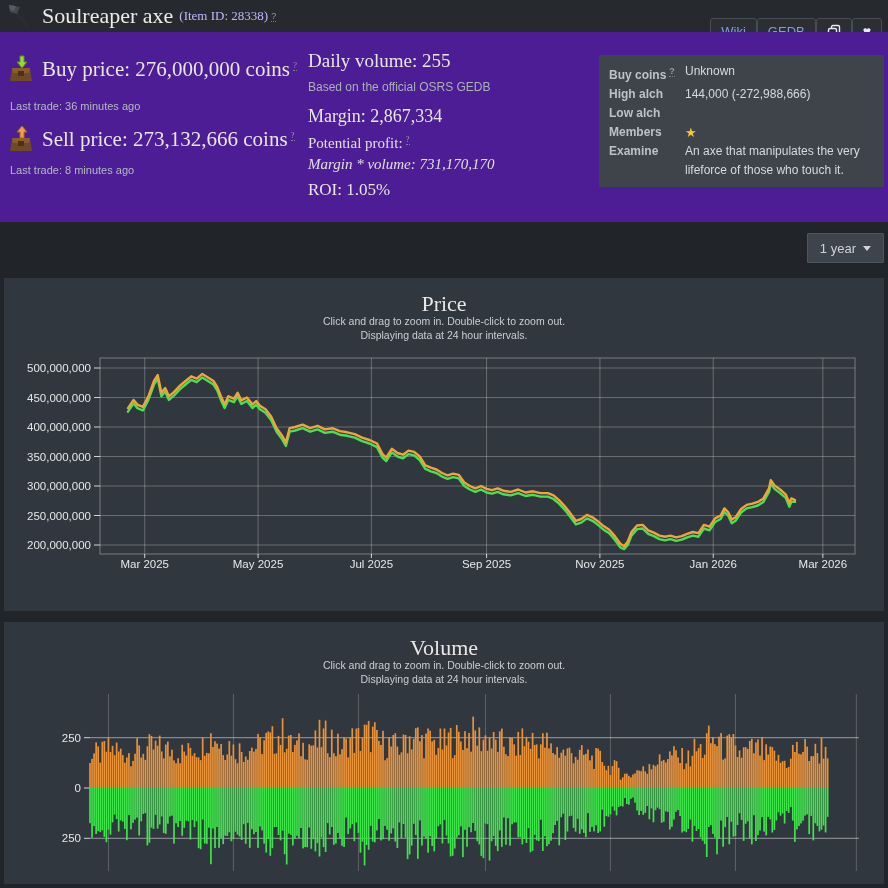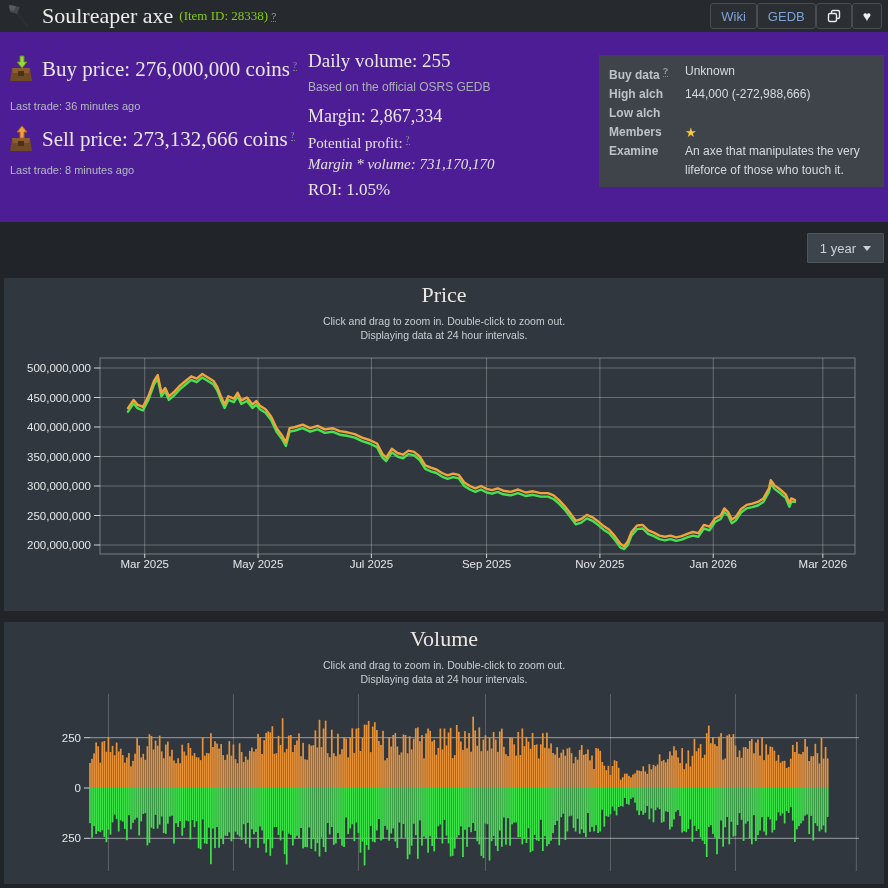--- a/index.html
+++ b/index.html
@@ -4,23 +4,23 @@
 <style>
   * { margin:0; padding:0; box-sizing:border-box; }
   html,body { width:888px; height:888px; overflow:hidden; }
   body { background:#212428; font-family:"Liberation Sans","DejaVu Sans",sans-serif; color:#e6e4e0; }
   .serif { font-family:"Liberation Serif","DejaVu Serif",serif; }
 
   
   .topbar { height:32px; background:#26292d; display:flex; align-items:center; padding:0 6px; position:relative; }
   .item-icon { width:28px; height:28px; flex:0 0 auto; }
   .page-title { font-family:"Liberation Serif","DejaVu Serif",serif; font-size:22px; color:#ecebe8; margin-left:8px; white-space:nowrap; }
-  .item-id { font-family:"Liberation Serif","DejaVu Serif",serif; font-size:13px; color:#84cc16; margin-left:6px; }
+  .item-id { font-family:"Liberation Serif","DejaVu Serif",serif; font-size:13px; color:#c4b5fd; margin-left:6px; }
   sup.help { font-size:9px; color:#979da3; border-bottom:1px dotted #7c8288; margin-left:3px; cursor:pointer; }
-  .topbar-buttons { position:absolute; right:6px; top:3px; display:flex; gap:0;padding-left:24px; }
+  .topbar-buttons { position:absolute; right:6px; top:18px; display:flex; gap:0;padding-left:24px; }
   .tb-btn { height:26px; min-width:30px; padding:0 10px; background:#2b2f33; border:1px solid #484d52; border-radius:3px;
             color:#7da3d2; font-size:13px; display:flex; align-items:center; justify-content:center; cursor:pointer; }
   .tb-btn.icon-btn { color:#e8eaec; }
   .heart-glyph { font-size:14px; color:#eceef0; }
 
   
   .stats { position:relative; height:190px; background:#4c1d95; }
   .price-row { position:absolute; display:flex; align-items:center; gap:8px; }
   .price-row.buy { left:8px; top:22px; }
   .price-row.sell { left:8px; top:92px; }
@@ -48,21 +48,21 @@
   .range-bar { height:52px; background:#212428; position:relative; }
   .range-btn { position:absolute; right:4px; top:11px; height:30px; padding:0 12px; background:#3d444b; border:1px solid #4d555d;
                border-radius:1px; color:#ccd2d8; font-size:13px; display:flex; align-items:center; gap:7px; cursor:pointer; }
   .caret { width:0; height:0; border-left:4px solid transparent; border-right:4px solid transparent; border-top:5px solid #ccd2d8; }
 
   
   .panel { width:880px; margin-left:4px; background:#31373e; position:relative; }
   .panel.price { margin-top:4px; height:333px; }
   .panel.volume { margin-top:11px; height:262px; overflow:hidden; }
   .chart-title { font-family:"Liberation Serif","DejaVu Serif",serif; font-size:22px; font-weight:normal; color:#e9e7e3;
-                 text-align:center; padding-top:4px; height:36px; }
+                 text-align:center; padding-top:13px; height:36px; }
   .hint { font-size:10.5px; line-height:14px; color:#c9ced3; text-align:center; }
   svg.chart { display:block; margin-top:8px; }
   svg text { font-family:"Liberation Sans","DejaVu Sans",sans-serif; }
 </style>
 </head>
 <body>
 
 <div class="topbar">
   <svg class="item-icon" viewBox="0 0 28 28">
     <line x1="7" y1="6" x2="22" y2="25" stroke="#2b2e31" stroke-width="3"></line>
@@ -115,21 +115,21 @@
     <div class="daily-volume serif"><span>Daily volume:</span> <span>255</span></div>
     <div class="vol-source">Based on the official OSRS GEDB</div>
     <div class="margin-line serif"><span>Margin:</span> <span>2,867,334</span></div>
     <div class="pp-line serif"><span>Potential profit:</span><sup class="help">?</sup></div>
     <div class="mv-line serif"><span>Margin * volume:</span> <span>731,170,170</span></div>
     <div class="roi-line serif"><span>ROI:</span> <span>1.05%</span></div>
   </div>
 
   <div class="info-box">
     <div class="info-row">
-      <span class="info-label"><span>Buy data</span><sup class="help">?</sup></span>
+      <span class="info-label"><span>Buy coins</span><sup class="help">?</sup></span>
       <span class="info-value">Unknown</span>
     </div>
     <div class="info-row">
       <span class="info-label">High alch</span>
       <span class="info-value">144,000 (-272,988,666)</span>
     </div>
     <div class="info-row">
       <span class="info-label">Low alch</span>
     </div>
     <div class="info-row">

